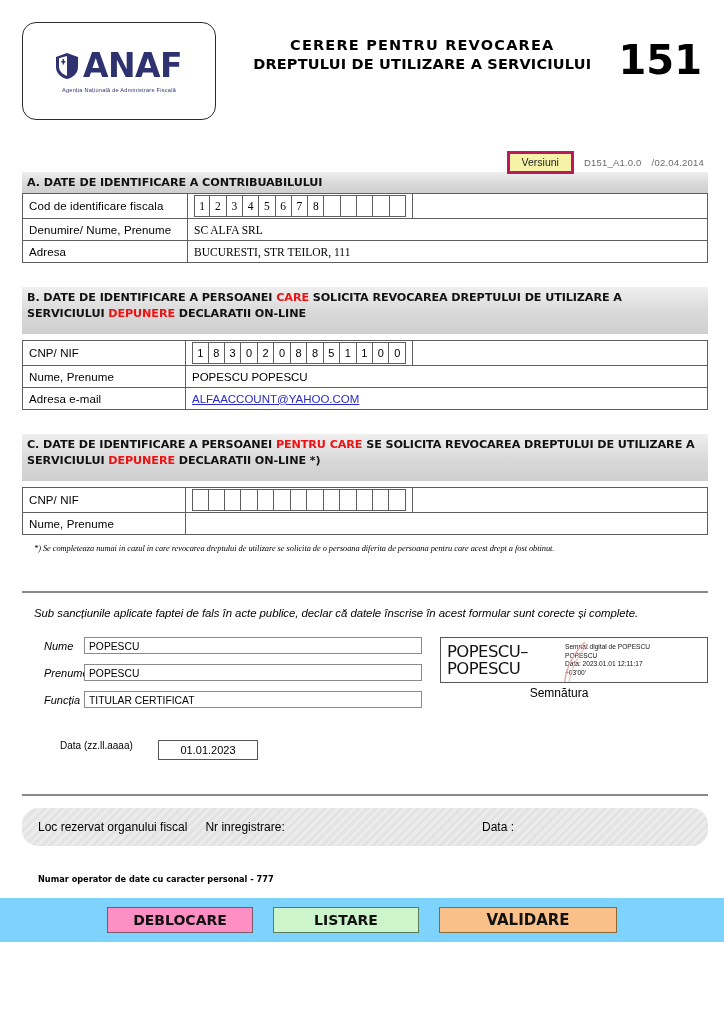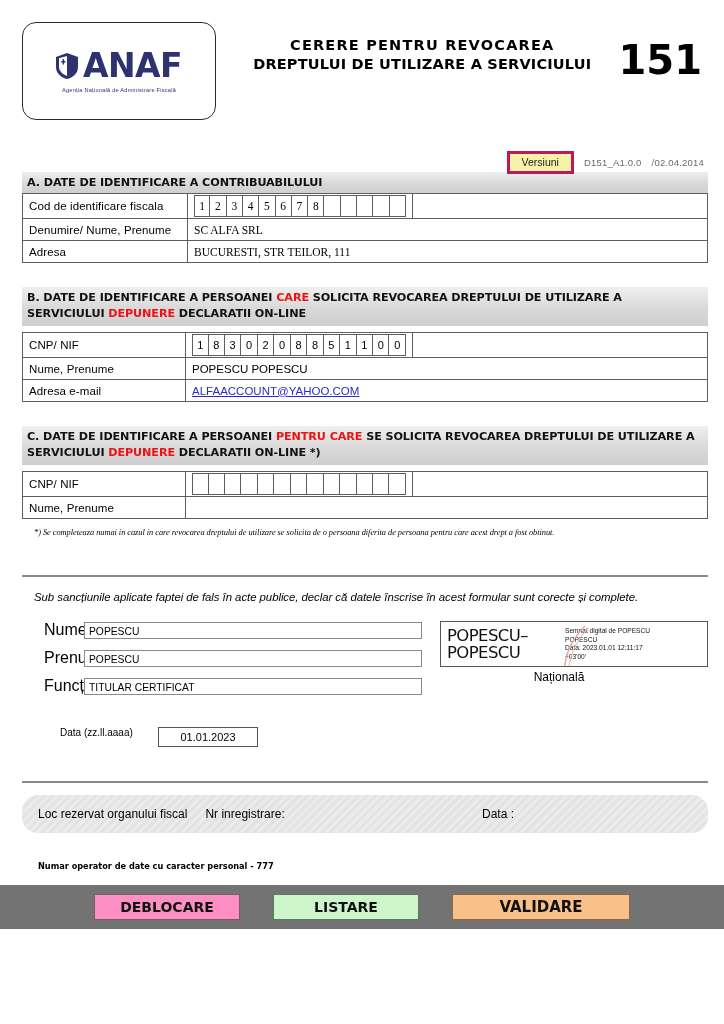--- a/index.html
+++ b/index.html
@@ -107,21 +107,21 @@
   .sec-head {
     background: linear-gradient(to bottom, #efefef 0%, #d9d9d9 55%, #cfcfcf 100%);
     font-family: "DejaVu Sans", sans-serif;
     font-size: 11.2px;
     font-weight: bold;
     padding: 3px 4px 3px 5px;
     line-height: 15px;
     letter-spacing: -0.1px;
     color: #111;
   }
-  .sec-head.tall { line-height: 16px; padding-bottom: 4px; }
+  .sec-head.tall { line-height: 16px; padding-bottom: 12px; }
 
   table.grid { border-collapse: collapse; width: 100%; table-layout: fixed; }
   table.grid td {
     border: 1px solid #5e5e5e;
     height: 22px;
     font-size: 11.5px;
     padding: 1px 6px;
     vertical-align: middle;
   }
   td.lbl { font-size: 11.3px; letter-spacing: 0.1px; white-space: nowrap; }
@@ -170,23 +170,24 @@
     font-size: 11.4px;
     padding: 14px 0 0 12px;
     letter-spacing: -0.05px;
   }
 
   .sign-area { display: flex; padding-top: 18px; }
   .fields { width: 400px; }
   .field-row { display: flex; align-items: center; margin-bottom: 10px; }
   .field-lbl {
     width: 62px;
-    font-size: 16px;
+    font-size: 11px;
     padding-left: 22px;
     flex: none;
+    font-style: italic;
   }
   .field-input {
     flex: 1;
     height: 17px;
     border: 1px solid #8a8a8a;
     font-size: 10.3px;
     padding: 1px 4px;
     line-height: 15px;
     background: #fff;
   }
@@ -257,26 +258,26 @@
 
   .operator {
     font-family: "DejaVu Sans", sans-serif;
     font-size: 8.2px;
     font-weight: bold;
     padding: 28px 0 0 16px;
   }
 
   
   .btn-bar {
-    background: #737373;
+    background: #7dd3fc;
     height: 44px;
     display: flex;
     align-items: center;
     justify-content: center;
-    gap: 33px;
+    gap: 20px;
     margin-top: 14px;
   }
   .btn {
     font-family: "DejaVu Sans", sans-serif;
     font-weight: bold;
     font-size: 14px;
     height: 26px;
     display: flex;
     align-items: center;
     justify-content: center;
@@ -460,21 +461,21 @@
           <path d="M30 2 C18 14 12 26 10 40 C9 46 12 50 16 50" stroke="#e3a8a8" stroke-width="1.4" fill="none"></path>
           <path d="M33 4 C22 16 16 28 14 42" stroke="#e8b8b8" stroke-width="1.1" fill="none"></path>
         </svg>
         <div class="sig-meta">
           <div>Semnat digital de POPESCU</div>
           <div>POPESCU</div>
           <div>Data: 2023.01.01 12:11:17</div>
           <div>+03'00'</div>
         </div>
       </div>
-      <div class="sig-caption">Națională</div>
+      <div class="sig-caption">Semnătura</div>
     </div>
   </div>
 
   <div class="date-row">
     <div class="date-lbl">Data (zz.ll.aaaa)</div>
     <div class="date-box">01.01.2023</div>
   </div>
 
   <hr class="divider" style="margin-top:34px">
 

